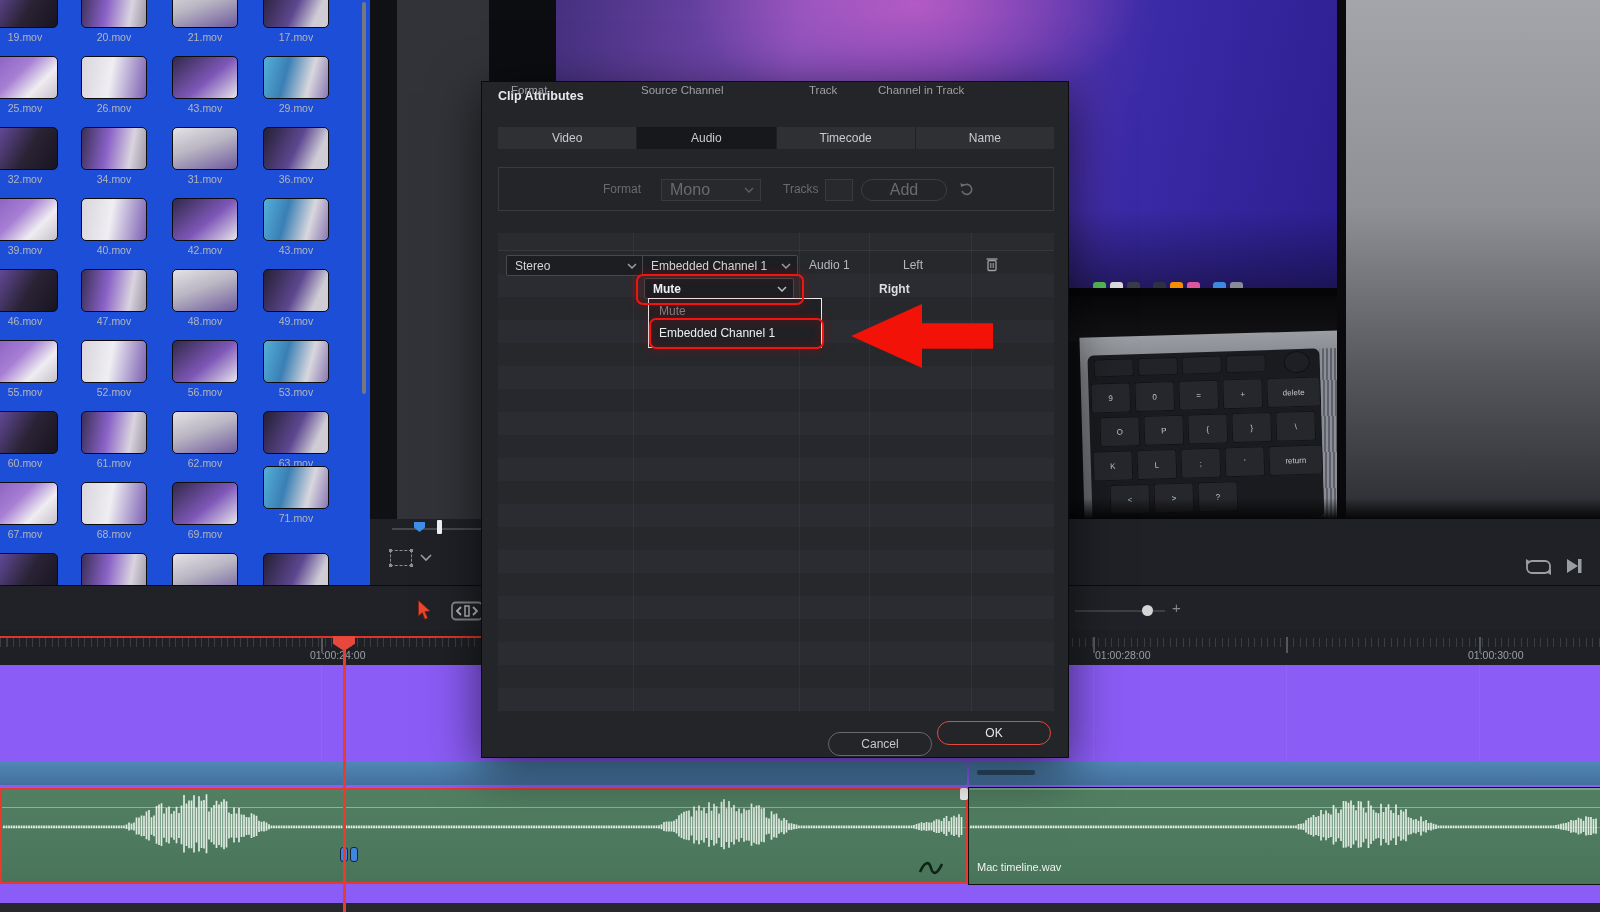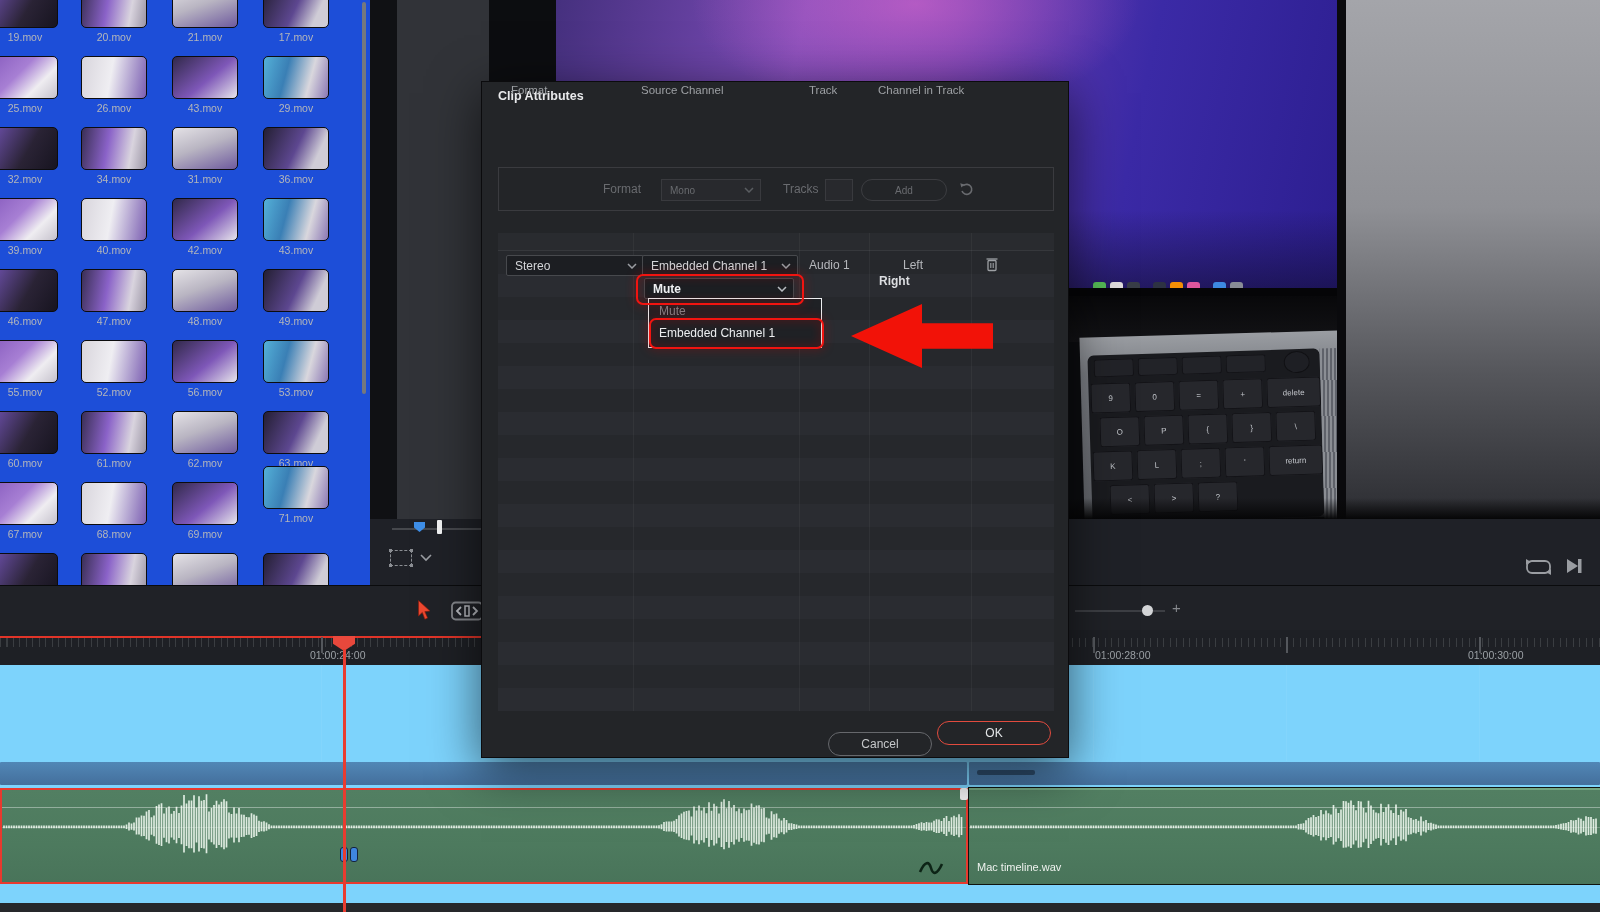--- a/index.html
+++ b/index.html
@@ -67,21 +67,21 @@
   #trim-mode-button{left:449px;top:601px;}
   #zoom-line{left:1075px;top:610px;width:90px;height:2px;background:#3d3f44;}
   #zoom-dot{left:1142px;top:605px;width:11px;height:11px;border-radius:50%;background:#d3d5d7;}
   #zoom-plus{left:1172px;top:599px;font-size:15px;color:#85888d;}
   #ruler{left:0;top:630px;width:1600px;height:35px;background:#1e2025;}
   #ruler-red-line{left:0;top:6px;width:481px;height:2px;background:#e03428;}
   #ruler-ticks{left:0;top:8px;width:1600px;height:9px;
     background:repeating-linear-gradient(90deg,#3a3d41 0 1px,rgba(0,0,0,0) 1px 6.5px);}
   .major-tick{position:absolute;top:7px;width:1.5px;height:16px;background:#54575c;}
   .tc-label{position:absolute;top:19px;font-size:10.5px;color:#9ba0a5;}
-  #timeline-body{left:0;top:665px;width:1600px;height:247px;background:#7dd3fc;}
+  #timeline-body{left:0;top:665px;width:1600px;height:247px;background:#8b5cf6;}
   .gridline{position:absolute;top:0;width:1px;height:96px;background:rgba(255,255,255,.05);}
   .video-clip{position:absolute;top:97px;height:23px;background:linear-gradient(#5187b6,#446f9c);border-radius:1px;}
   #video-clip-name-streak{position:absolute;left:8px;top:8px;width:58px;height:5px;background:rgba(8,18,28,.45);border-radius:2px;}
   .audio-clip{position:absolute;top:123px;height:96px;background:linear-gradient(#527f62,#4d7a5e 60%,#49745a);box-sizing:border-box;}
   #audio-clip-left{left:0;width:968px;border:2px solid #e8392e;}
   #audio-clip-right{left:969px;width:631px;border-top:2px solid #74a681;outline:1px solid #10140f;}
   .volume-line{position:absolute;left:0;top:17px;width:100%;height:1px;background:rgba(255,255,255,.38);}
   .centerline{position:absolute;left:0;top:37px;width:100%;height:1px;background:rgba(255,255,255,.22);}
   .wave{position:absolute;left:0;top:0;}
   .wave path{stroke:#e6f1e7;stroke-width:1.7;fill:none;opacity:.95;}
@@ -100,21 +100,21 @@
     border:1px solid #0b0b0d;box-sizing:border-box;box-shadow:0 12px 48px rgba(0,0,0,.6);}
   #dialog-title{left:16px;top:7px;font-size:12.5px;font-weight:bold;color:#e9eaec;}
   #tabs{left:16px;top:45px;width:556px;height:22px;display:flex;background:#2e3034;}
   .tab{flex:1;display:flex;align-items:center;justify-content:center;font-size:12px;color:#c9cbd0;
        border-left:1px solid #1e2023;}
   .tab:first-child{border-left:none;}
   .tab.active{background:#17181c;}
   #groupbox{left:16px;top:85px;width:556px;height:44px;border:1px solid #3a3b3f;box-sizing:border-box;}
   .dis-label{position:absolute;font-size:12px;color:#696b6f;}
   .dis-control{position:absolute;background:#28292d;border:1px solid #393a3e;box-sizing:border-box;
-       font-size:10px;color:#696b6f;display:flex;align-items:center;padding:0 8px;}
+       font-size:16px;color:#696b6f;display:flex;align-items:center;padding:0 8px;}
   #add-button{border-radius:11px;justify-content:center;background:none;border:1px solid #3c3d41;}
   #header-row{left:16px;top:151px;width:556px;height:18px;background:#292b2f;border-bottom:1px solid #36383c;box-sizing:border-box;}
   .th{position:absolute;top:2px;font-size:11.5px;color:#9da0a4;}
   .col-line{position:absolute;top:151px;width:1px;height:478px;background:rgba(255,255,255,.045);}
   #stripes{left:16px;top:169px;width:556px;height:460px;
     background:repeating-linear-gradient(180deg,#26282c 0 23px,#2a2c31 23px 46px);}
   .dd{position:absolute;height:21px;background:#1c1e22;border:1px solid #47494d;box-sizing:border-box;
       display:flex;align-items:center;padding:0 8px;font-size:12px;color:#d4d6d9;border-radius:2px;}
   .dd svg{position:absolute;right:6px;}
   .cell-text{position:absolute;font-size:12px;color:#b6b8bc;}
@@ -431,20 +431,26 @@
         <i></i>
         <i></i>
       </div>
   </div>
   <div class="abs" id="bottom-strip"></div>
   <div class="abs" id="playhead-flag"></div>
   <div class="abs" id="playhead-line"></div>
 
   <div class="abs" id="dialog">
     <div class="abs" id="dialog-title">Clip Attributes</div>
+    <div class="abs" id="tabs">
+      <div class="tab">Video</div>
+      <div class="tab active">Audio</div>
+      <div class="tab">Timecode</div>
+      <div class="tab">Name</div>
+    </div>
 
     <div class="abs" id="groupbox">
       <div class="dis-label" style="left:104px;top:14px;">Format</div>
       <div class="dis-control" style="left:162px;top:11px;width:100px;height:22px;">
         <span>Mono</span>
         <svg style="position:absolute;right:6px;" width="10" height="6">
             <polyline points="1,1 5,5 9,1" stroke="#5a5d61" stroke-width="1.5" fill="none"></polyline>
           </svg>
       </div>
       <div class="dis-label" style="left:284px;top:14px;">Tracks</div>
@@ -482,21 +488,21 @@
         </svg>
     </div>
     <div class="cell-text" style="left:327px;top:176px;">Audio 1</div>
     <div class="cell-text" style="left:397px;top:176px;margin-left:24px;">Left</div>
     <svg style="position:absolute;left:503px;top:174px;" width="14" height="16" viewBox="0 0 14 16">
       <rect x="3" y="4.5" width="8" height="10" rx="1" fill="none" stroke="#9da0a4" stroke-width="1.3"></rect>
       <line x1="1.5" y1="3" x2="12.5" y2="3" stroke="#9da0a4" stroke-width="1.3"></line>
       <line x1="5.8" y1="7" x2="5.8" y2="12" stroke="#9da0a4" stroke-width="1.1"></line>
       <line x1="8.2" y1="7" x2="8.2" y2="12" stroke="#9da0a4" stroke-width="1.1"></line>
     </svg>
-    <div class="cell-text" style="left:397px;top:192px;color:#dcdee1;font-weight:bold;">Right</div>
+    <div class="cell-text" style="left:397px;top:200px;color:#dcdee1;font-weight:bold;">Right</div>
     <div class="dd" style="left:162px;top:196px;width:150px;color:#eef0f2;font-weight:bold;">
       <span>Mute</span>
       <svg width="10" height="6">
           <polyline points="1,1 5,5 9,1" stroke="#b8bbc0" stroke-width="1.5" fill="none"></polyline>
         </svg>
     </div>
 
     <div class="abs" id="menu">
       <div class="menu-item" id="menu-item-0">Mute</div>
       <div class="menu-item" id="menu-item-1">Embedded Channel 1</div>

